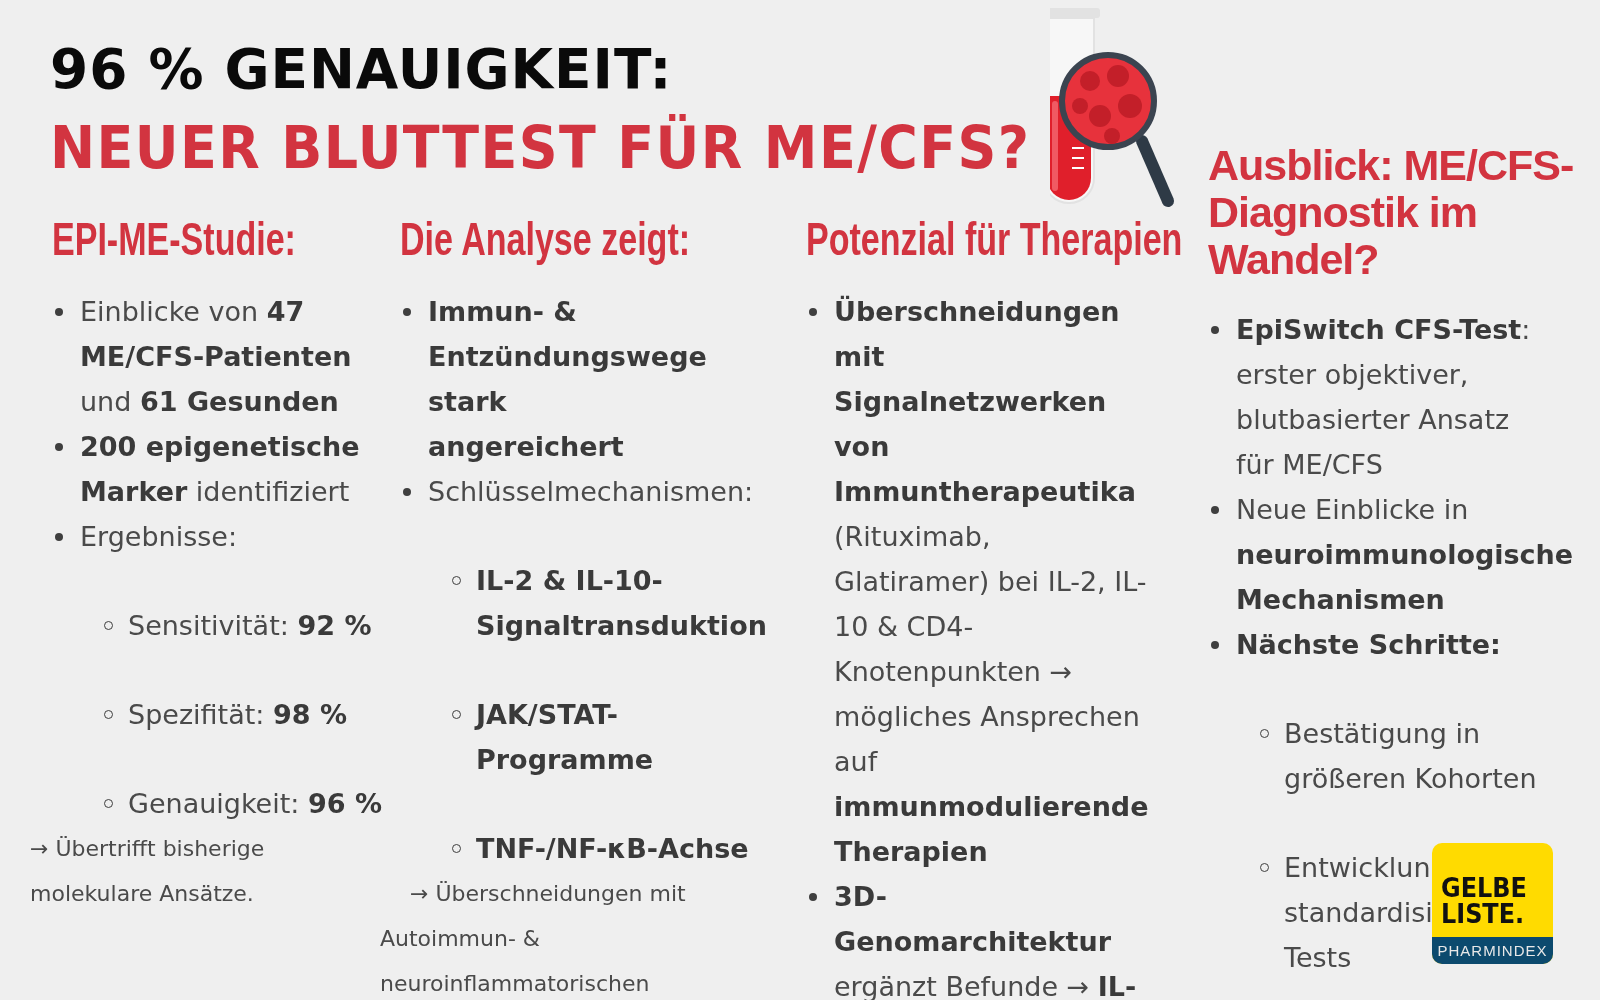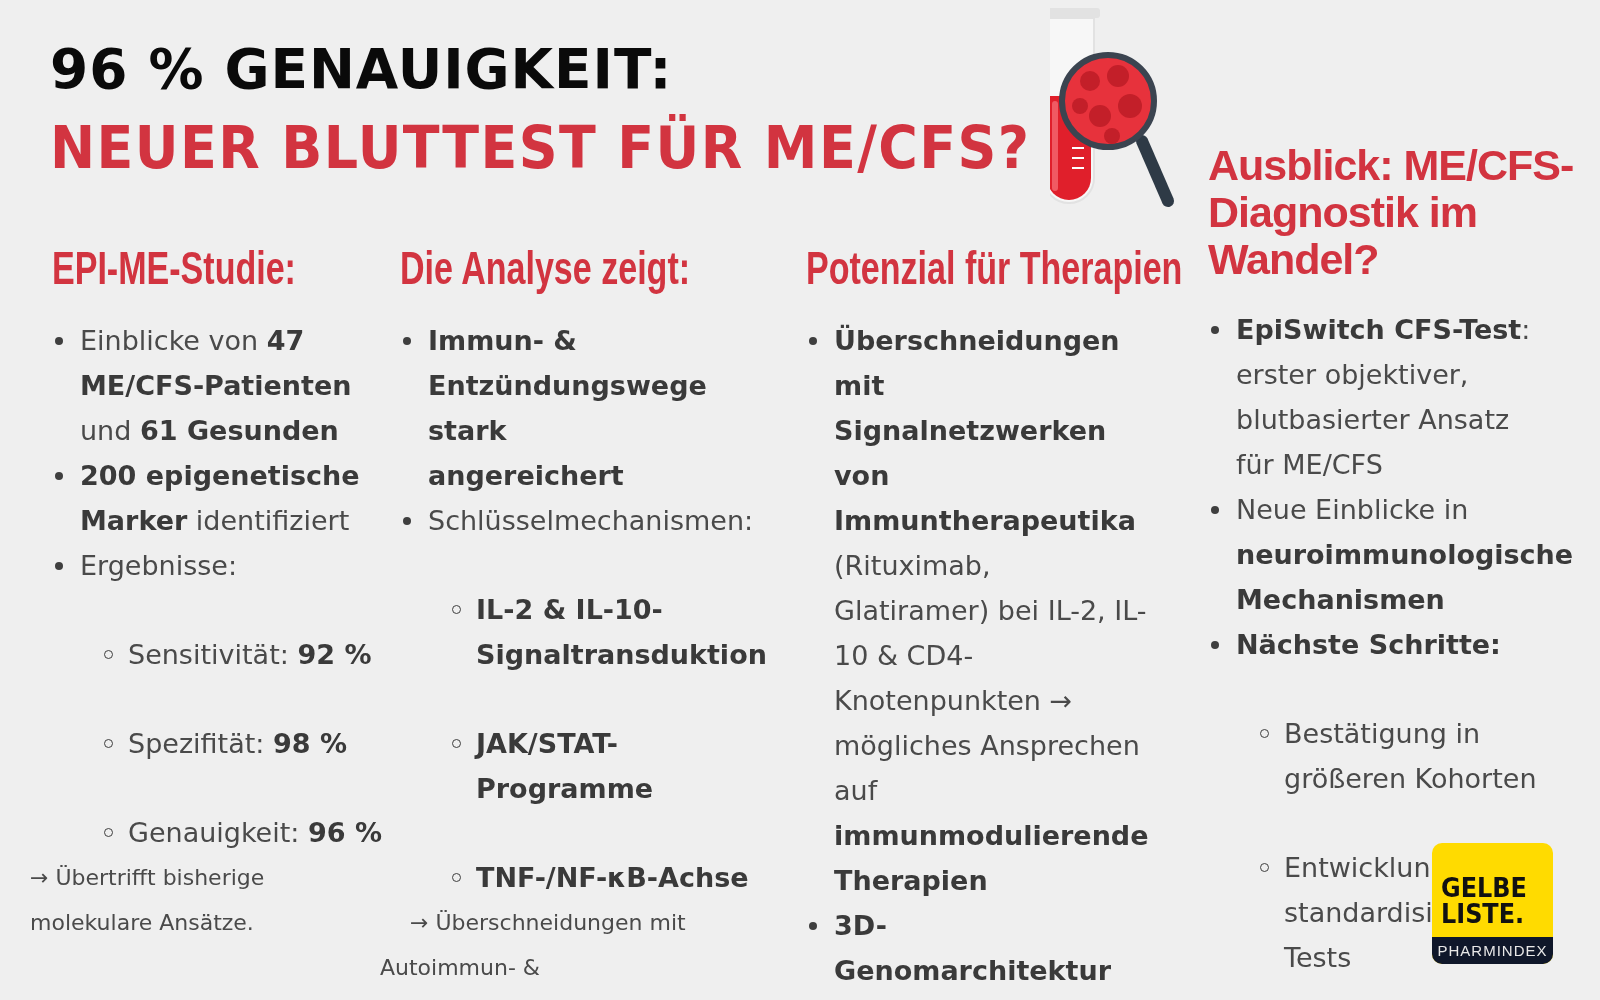--- a/index.html
+++ b/index.html
@@ -17,21 +17,21 @@
     transform: scaleX(0.98); transform-origin: left;
   }
   .title-line2 {
     position: absolute; left: 50px; top: 114px;
     font-family: "DejaVu Sans", sans-serif; font-weight: bold;
     font-size: 58px; letter-spacing: 1.5px; color: #d23440;
     transform: scaleX(0.93); transform-origin: left;
   }
   .illustration { position: absolute; left: 1050px; top: 6px; width: 160px; height: 210px; }
 
-  .col { position: absolute; top: 244px; }
+  .col { position: absolute; top: 215px; }
   .col h2 {
     font-family: "Liberation Sans", sans-serif; font-weight: bold;
     color: #d23440; font-size: 46px; line-height: 48px;
     transform: scaleX(0.74); transform-origin: left; white-space: nowrap;
   }
   .col.c4 { top: 142px; }
   .col.c4 h2 { white-space: normal; width: 560px; line-height: 47px; }
 
   ul { list-style: none; }
   .list { margin-top: 26px; font-size: 27px; line-height: 45px; }
@@ -54,21 +54,21 @@
     border-radius: 10px; overflow: hidden; background: #ffdb00;
   }
   .logo .l1, .logo .l2 {
     position: absolute; left: 9px; font-family: "DejaVu Sans", sans-serif;
     font-weight: bold; font-size: 26px; color: #111; letter-spacing: 0px; line-height: 26px;
     transform: scaleX(0.92); transform-origin: left;
   }
   .logo .l1 { top: 32px; }
   .logo .l2 { top: 58px; }
   .logo .bar {
-    position: absolute; left: 0; bottom: 0; width: 100%; height: 27px; background: #0f172a;
+    position: absolute; left: 0; bottom: 0; width: 100%; height: 27px; background: #0c4a6e;
     color: #e8e8e8; font-family: "Liberation Sans", sans-serif; font-size: 15px; letter-spacing: 1px;
     text-align: center; line-height: 27px;
   }
 </style>
 </head>
 <body>
 
 <div class="title-line1">96 % GENAUIGKEIT:</div>
 <div class="title-line2">NEUER BLUTTEST FÜR ME/CFS?</div>
 

